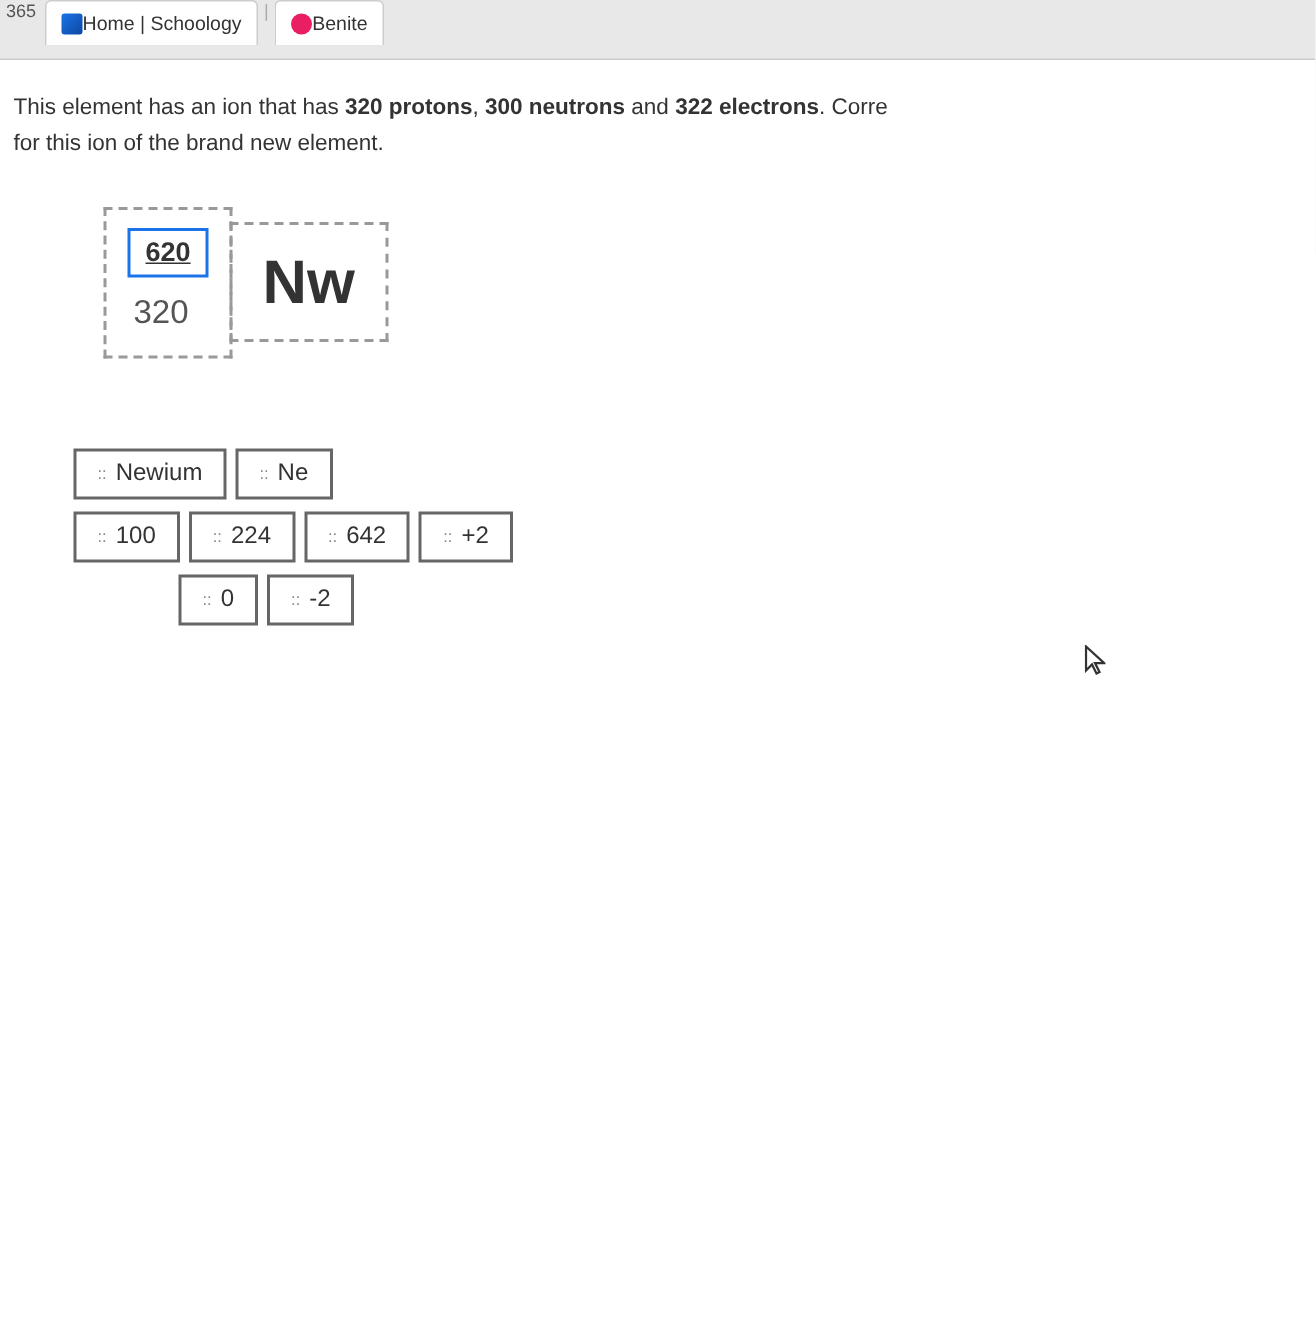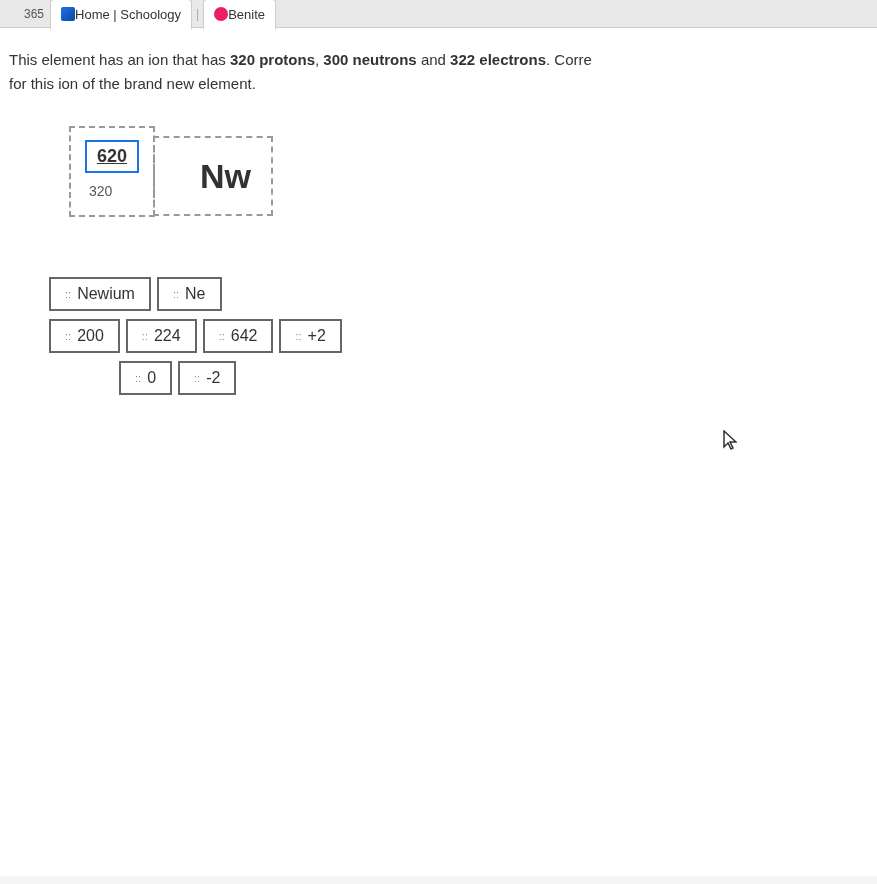--- a/index.html
+++ b/index.html
@@ -7,25 +7,25 @@
       font-family: Arial, sans-serif;
       background: #f5f5f5;
       width: 877px;
       min-height: 884px;
       overflow-x: hidden;
     }
 
     
     .tab-bar {
       display: flex;
-      align-items: center;
+      align-items: flex-start;
       background: #e8e8e8;
       border-bottom: 1px solid #ccc;
-      padding: 0 24px;
-      height: 28px;
+      padding: 0 4px;
+      height: 40px;
       font-size: 13px;
       color: #333;
       gap: 4px;
     }
     .tab-item {
       display: flex;
       align-items: center;
       gap: 0;
       padding: 4px 10px;
       background: #fff;
@@ -114,42 +114,41 @@
       padding: 4px 10px;
       font-size: 18px;
       font-weight: bold;
       color: #333;
       display: inline-block;
       margin-bottom: 8px;
       text-decoration: underline;
     }
 
     .atomic-number {
-      font-size: 14px;
+      font-size: 22px;
       color: #555;
       padding: 2px 4px;
     }
 
     
     .dashed-box-symbol {
       border: 2px dashed #999;
       padding: 14px 20px 14px 20px;
       margin-left: -2px;
       margin-top: 10px;
       display: inline-flex;
       align-items: center;
       justify-content: center;
       height: 80px;
     }
 
     .element-symbol {
-      font-size: 34px;
+      font-size: 41px;
       font-weight: bold;
       color: #333;
-      margin-left: 25px;
     }
 
     
     .answer-section {
       margin-top: 60px;
       margin-left: 40px;
     }
 
     .answer-row {
       display: flex;
@@ -234,21 +233,21 @@
       </div>
       <div class="answer-chip">
         <span class="chip-dots">::</span>
         <span>Ne</span>
       </div>
     </div>
 
     <div class="answer-row">
       <div class="answer-chip">
         <span class="chip-dots">::</span>
-        <span>200</span>
+        <span>100</span>
       </div>
       <div class="answer-chip">
         <span class="chip-dots">::</span>
         <span>224</span>
       </div>
       <div class="answer-chip">
         <span class="chip-dots">::</span>
         <span>642</span>
       </div>
       <div class="answer-chip">

